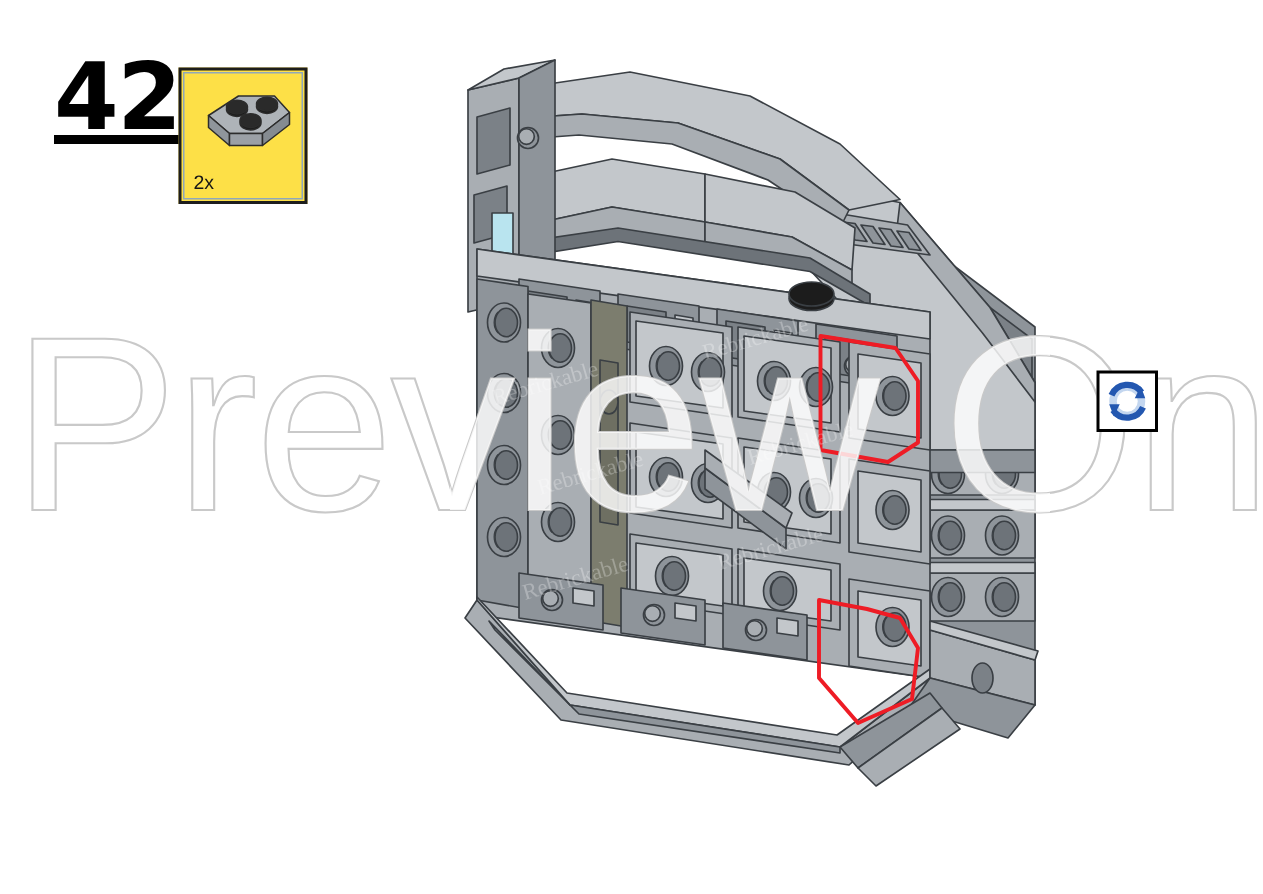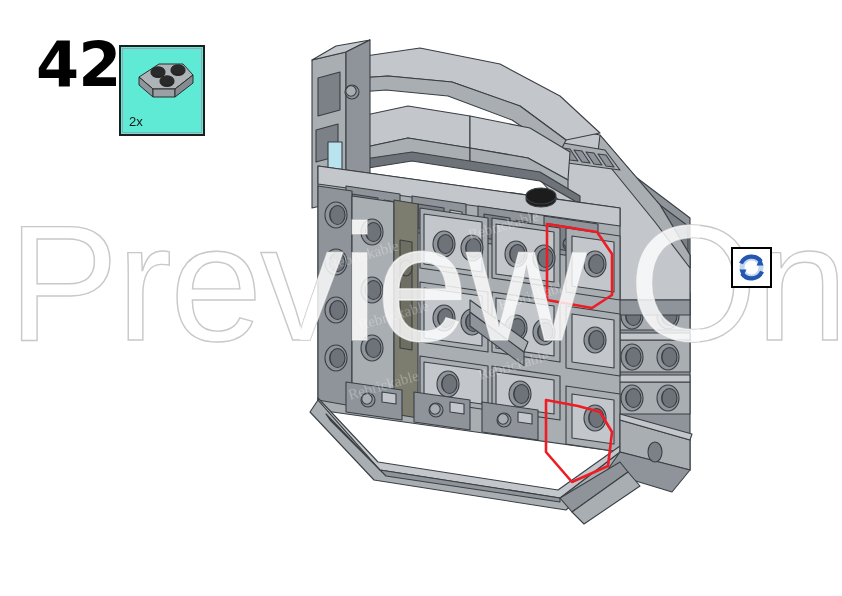--- a/index.html
+++ b/index.html
@@ -25,30 +25,31 @@
     position: absolute;
     left: 36px;
     top: 34px;
     font-family: "DejaVu Sans", sans-serif;
     font-size: 62px;
     font-weight: 700;
     letter-spacing: -1px;
     color: #000000;
     line-height: 1;
     user-select: none;
+    text-decoration: underline;
   }
 
   
   #parts-callout {
     position: absolute;
     left: 119px;
     top: 45px;
     width: 86px;
     height: 91px;
-    background: #5eead4;
+    background: #fde047;
     border: 2px solid #1d1d1d;
     box-sizing: border-box;
     padding-left: 40px;
   }
   #parts-callout .inner-edge {
     position: absolute;
     inset: 1px;
     border: 1px solid #8fa8bb;
     pointer-events: none;
   }

